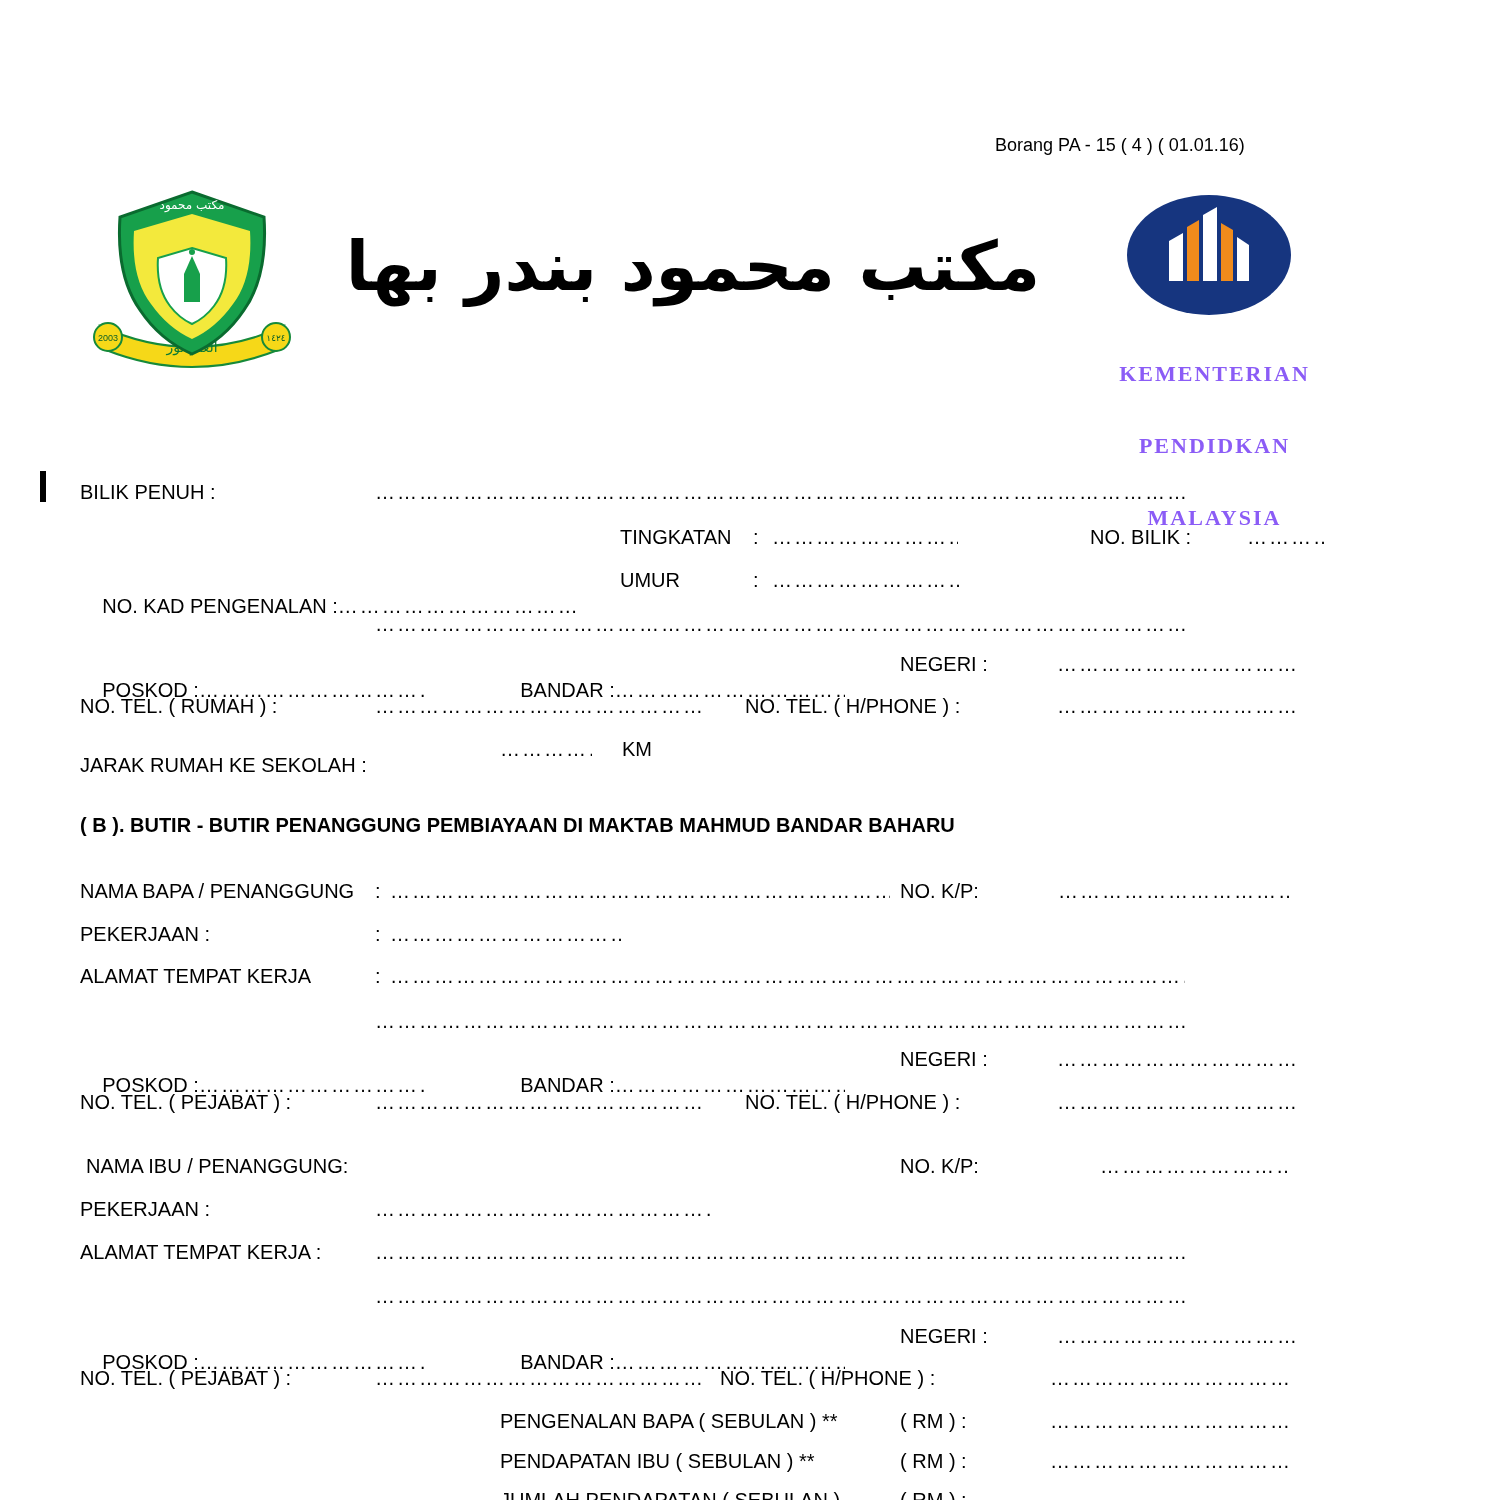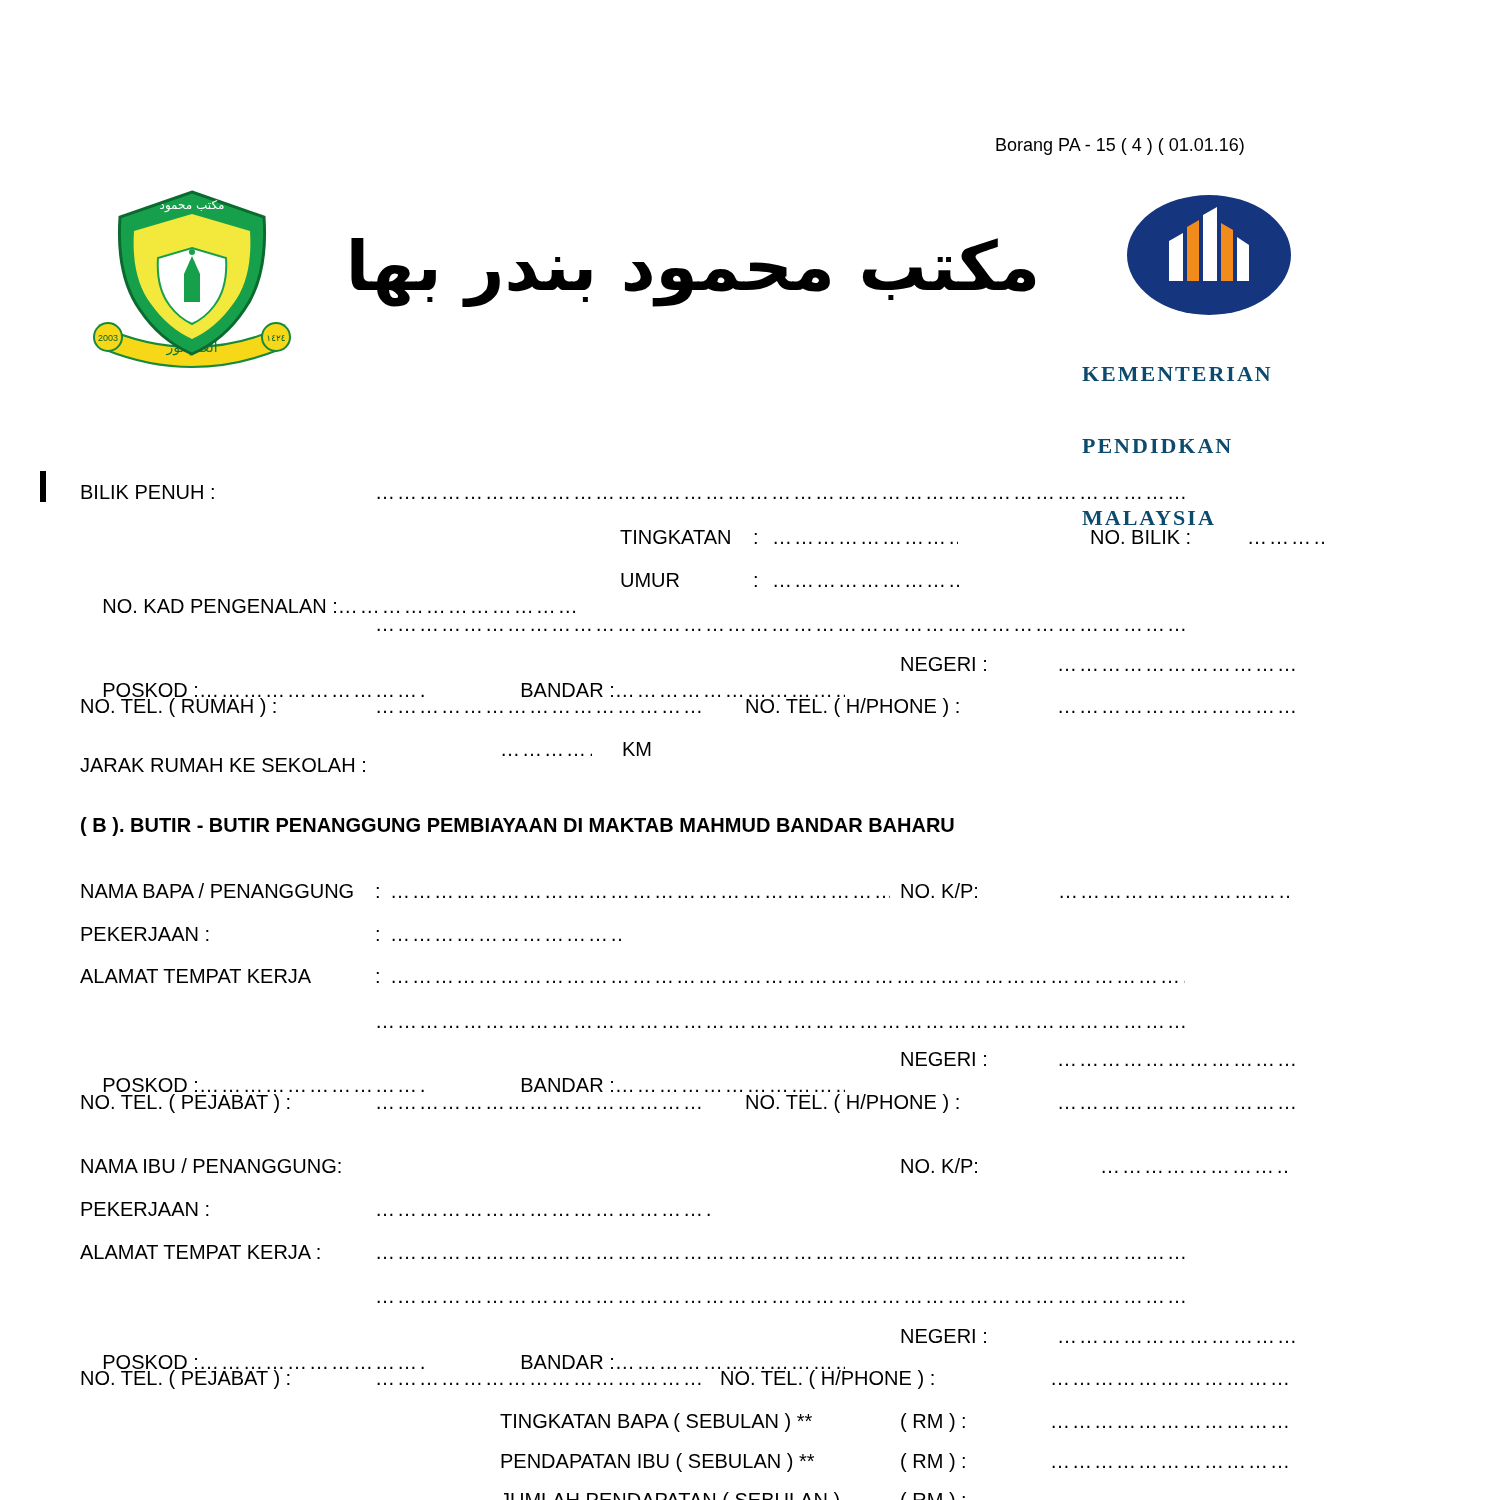--- a/index.html
+++ b/index.html
@@ -12,22 +12,22 @@
         letter-spacing:2px;font-size:20px;line-height:26px;}
   .grp .lbl{white-space:pre;}
   .ref{position:absolute;left:995px;top:135px;font-size:18px;white-space:pre;}
   .crest{position:absolute;left:92px;top:190px;}
   .callig{position:absolute;left:350px;top:192px;width:690px;height:150px;
           font-family:"DejaVu Sans",sans-serif;font-weight:bold;font-size:68px;
           text-align:center;line-height:150px;direction:rtl;white-space:nowrap;overflow:hidden;}
   .titlebox{position:absolute;left:340px;top:347px;width:711px;height:40px;border:3px solid #000;
             text-align:center;line-height:40px;font-weight:bold;font-size:22px;white-space:pre;}
   .kpm{position:absolute;left:1125px;top:193px;}
-  .kpm-text{position:absolute;left:1082px;top:314px;width:265px;
-            font-family:"Liberation Serif",serif;color:#0c4a6e;font-weight:600;
+  .kpm-text{position:absolute;left:1082px;top:314px;width:265px;text-align:center;
+            font-family:"Liberation Serif",serif;color:#8b5cf6;font-weight:600;
             font-size:22px;line-height:24px;letter-spacing:2px;white-space:pre;}
   .margin-mark{position:absolute;left:40px;top:471px;width:6px;height:31px;background:#000;}
 </style>
 </head>
 <body>
 
 <div class="page">
 
   <div class="ref">Borang PA - 15 ( 4 ) ( 01.01.16)</div>
 
@@ -130,21 +130,21 @@
     <span class="lbl">BANDAR :</span><span class="dots" style="width:230px">…………………………………………………………………………………………………………………………………………………………………………………………………………………………………………………………………………………………………………………………</span>
   </span>
   <span class="c" style="left:900px;top:1046px">NEGERI :</span>
   <span class="c" style="left:1057px;top:1046px"><span class="dots" style="width:238px">…………………………………………………………………………………………………………………………………………………………………………………………………………………………………………………………………………………………………………………………</span></span>
 
   <span class="c" style="left:80px;top:1089px">NO. TEL. ( PEJABAT ) :</span>
   <span class="c" style="left:375px;top:1089px"><span class="dots" style="width:330px">…………………………………………………………………………………………………………………………………………………………………………………………………………………………………………………………………………………………………………………………</span></span>
   <span class="c" style="left:745px;top:1089px">NO. TEL. ( H/PHONE ) :</span>
   <span class="c" style="left:1057px;top:1089px"><span class="dots" style="width:238px">…………………………………………………………………………………………………………………………………………………………………………………………………………………………………………………………………………………………………………………………</span></span>
 
-  <span class="c" style="left:80px;top:1153px">NAMA IBU / PENANGGUNG:</span>
+  <span class="c" style="left:86px;top:1153px">NAMA IBU / PENANGGUNG:</span>
   <span class="c" style="left:900px;top:1153px">NO. K/P:</span>
   <span class="c" style="left:1100px;top:1153px"><span class="dots" style="width:190px">…………………………………………………………………………………………………………………………………………………………………………………………………………………………………………………………………………………………………………………………</span></span>
 
   <span class="c" style="left:80px;top:1196px">PEKERJAAN :</span>
   <span class="c" style="left:375px;top:1196px"><span class="dots" style="width:335px">…………………………………………………………………………………………………………………………………………………………………………………………………………………………………………………………………………………………………………………………</span></span>
 
   <span class="c" style="left:80px;top:1239px">ALAMAT TEMPAT KERJA :</span>
   <span class="c" style="left:375px;top:1239px"><span class="dots" style="width:810px">…………………………………………………………………………………………………………………………………………………………………………………………………………………………………………………………………………………………………………………………</span></span>
 
   <span class="c" style="left:375px;top:1283px"><span class="dots" style="width:815px">…………………………………………………………………………………………………………………………………………………………………………………………………………………………………………………………………………………………………………………………</span></span>
@@ -156,21 +156,21 @@
     <span class="lbl">BANDAR :</span><span class="dots" style="width:230px">…………………………………………………………………………………………………………………………………………………………………………………………………………………………………………………………………………………………………………………………</span>
   </span>
   <span class="c" style="left:900px;top:1323px">NEGERI :</span>
   <span class="c" style="left:1057px;top:1323px"><span class="dots" style="width:238px">…………………………………………………………………………………………………………………………………………………………………………………………………………………………………………………………………………………………………………………………</span></span>
 
   <span class="c" style="left:80px;top:1365px">NO. TEL. ( PEJABAT ) :</span>
   <span class="c" style="left:375px;top:1365px"><span class="dots" style="width:330px">…………………………………………………………………………………………………………………………………………………………………………………………………………………………………………………………………………………………………………………………</span></span>
   <span class="c" style="left:720px;top:1365px">NO. TEL. ( H/PHONE ) :</span>
   <span class="c" style="left:1050px;top:1365px"><span class="dots" style="width:240px">…………………………………………………………………………………………………………………………………………………………………………………………………………………………………………………………………………………………………………………………</span></span>
 
-  <span class="c" style="left:500px;top:1408px">TINGKATAN BAPA ( SEBULAN ) **</span>
+  <span class="c" style="left:500px;top:1408px">PENGENALAN BAPA ( SEBULAN ) **</span>
   <span class="c" style="left:900px;top:1408px">( RM ) :</span>
   <span class="c" style="left:1050px;top:1408px"><span class="dots" style="width:240px">…………………………………………………………………………………………………………………………………………………………………………………………………………………………………………………………………………………………………………………………</span></span>
 
   <span class="c" style="left:500px;top:1448px">PENDAPATAN IBU ( SEBULAN ) **</span>
   <span class="c" style="left:900px;top:1448px">( RM ) :</span>
   <span class="c" style="left:1050px;top:1448px"><span class="dots" style="width:240px">…………………………………………………………………………………………………………………………………………………………………………………………………………………………………………………………………………………………………………………………</span></span>
 
   <span class="c" style="left:500px;top:1487px">JUMLAH PENDAPATAN ( SEBULAN )</span>
   <span class="c" style="left:900px;top:1487px">( RM ) :</span>
 

